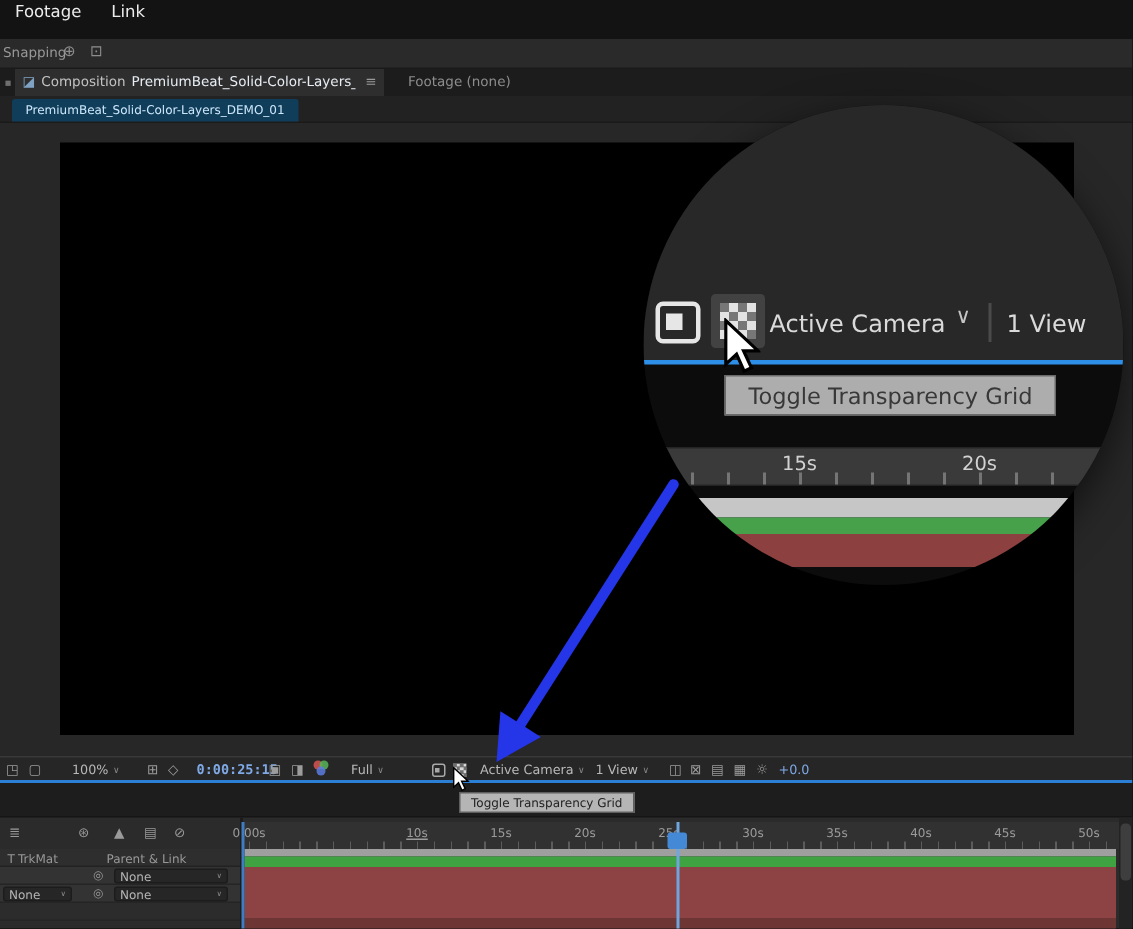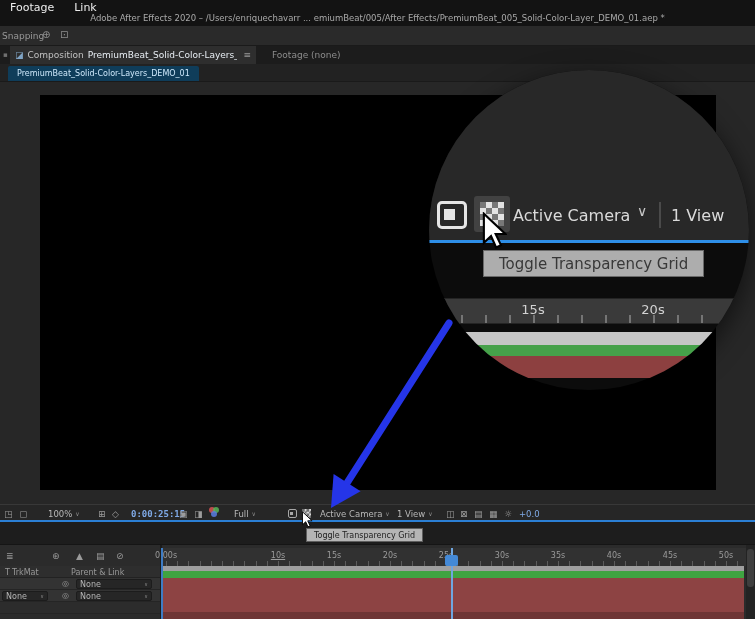--- a/index.html
+++ b/index.html
@@ -112,21 +112,20 @@
 </head>
 <body>
 
 <div class="screen">
 
   <header class="menubar">
     <div class="menus">
       <span>Footage</span>
       <span>Link</span>
     </div>
-    <div class="win-title">Adobe After Effects 2020 – /Users/enriquechavarr ... emiumBeat/005/After Effects/PremiumBeat_005_Solid-Color-Layer_DEMO_01.aep *</div>
   </header>
 
   <div class="snapbar">
     <span class="snap-label">Snapping</span>
     <span class="snap-ic" style="left:42px;">⊕</span>
     <span class="snap-ic" style="left:60px;">⊡</span>
   </div>
 
   <div class="tabbar">
     <span class="group-ic">▪</span>

